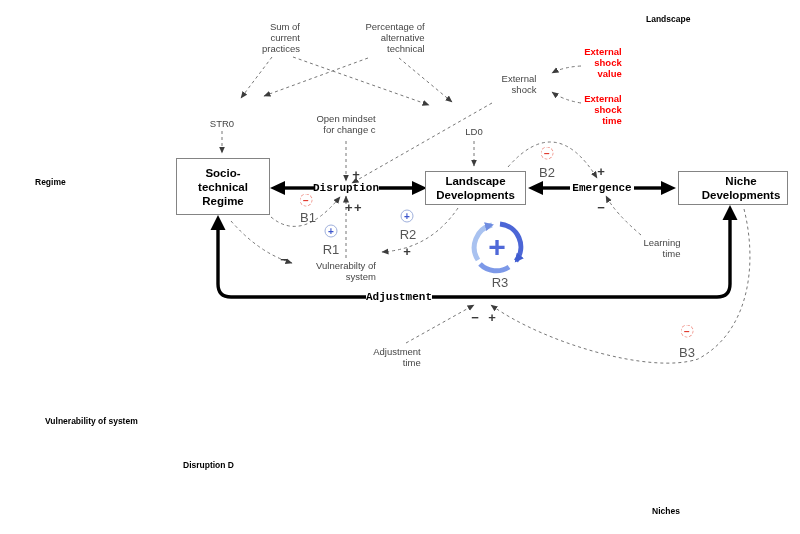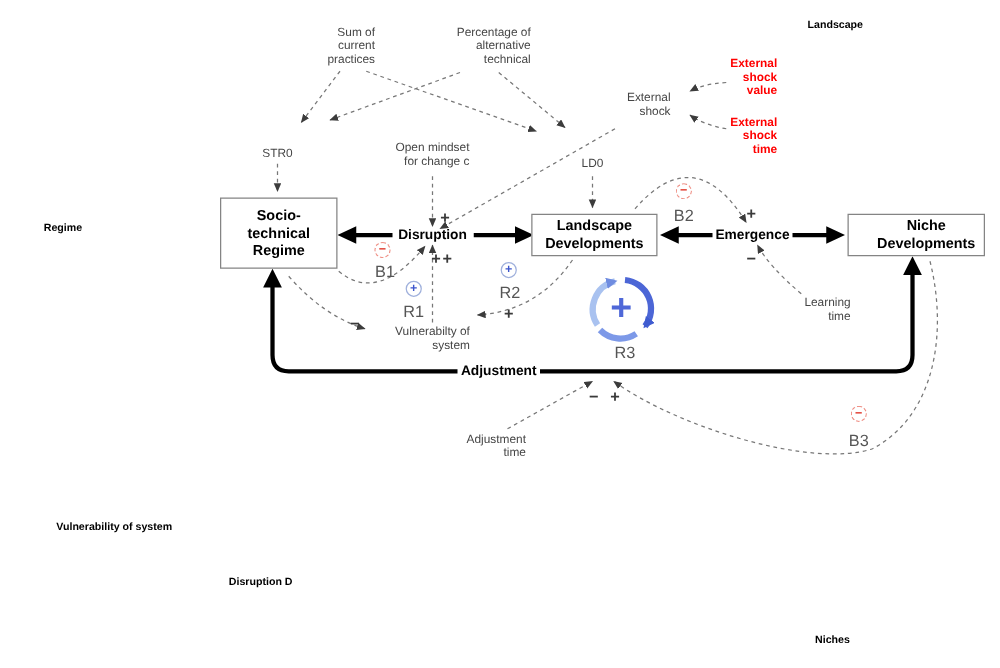--- a/index.html
+++ b/index.html
@@ -16,21 +16,21 @@
   .sector{
     position:absolute;font-weight:bold;font-size:8.5px;color:#000;white-space:pre;
   }
   .stock{
     position:absolute;border:1.5px solid #848484;background:#fff;box-sizing:border-box;
     display:flex;align-items:center;justify-content:center;text-align:center;
     font-weight:bold;font-size:11.5px;line-height:14px;color:#000;white-space:pre-line;
   }
   .flowlbl{
     position:absolute;transform:translate(-50%,-50%);font-weight:bold;font-size:11px;
-    color:#000;white-space:nowrap;
+    color:#000;white-space:nowrap;font-family:Liberation Mono, monospace;
   }
   .sign{
     position:absolute;transform:translate(-50%,-50%);font-weight:bold;font-size:13px;
     color:#3a3a3a;white-space:nowrap;
   }
   .loop-icon{
     position:absolute;transform:translate(-50%,-50%);width:13px;height:13px;border-radius:50%;
     display:flex;align-items:center;justify-content:center;font-size:10px;font-weight:bold;
     box-sizing:border-box;line-height:1;
   }

